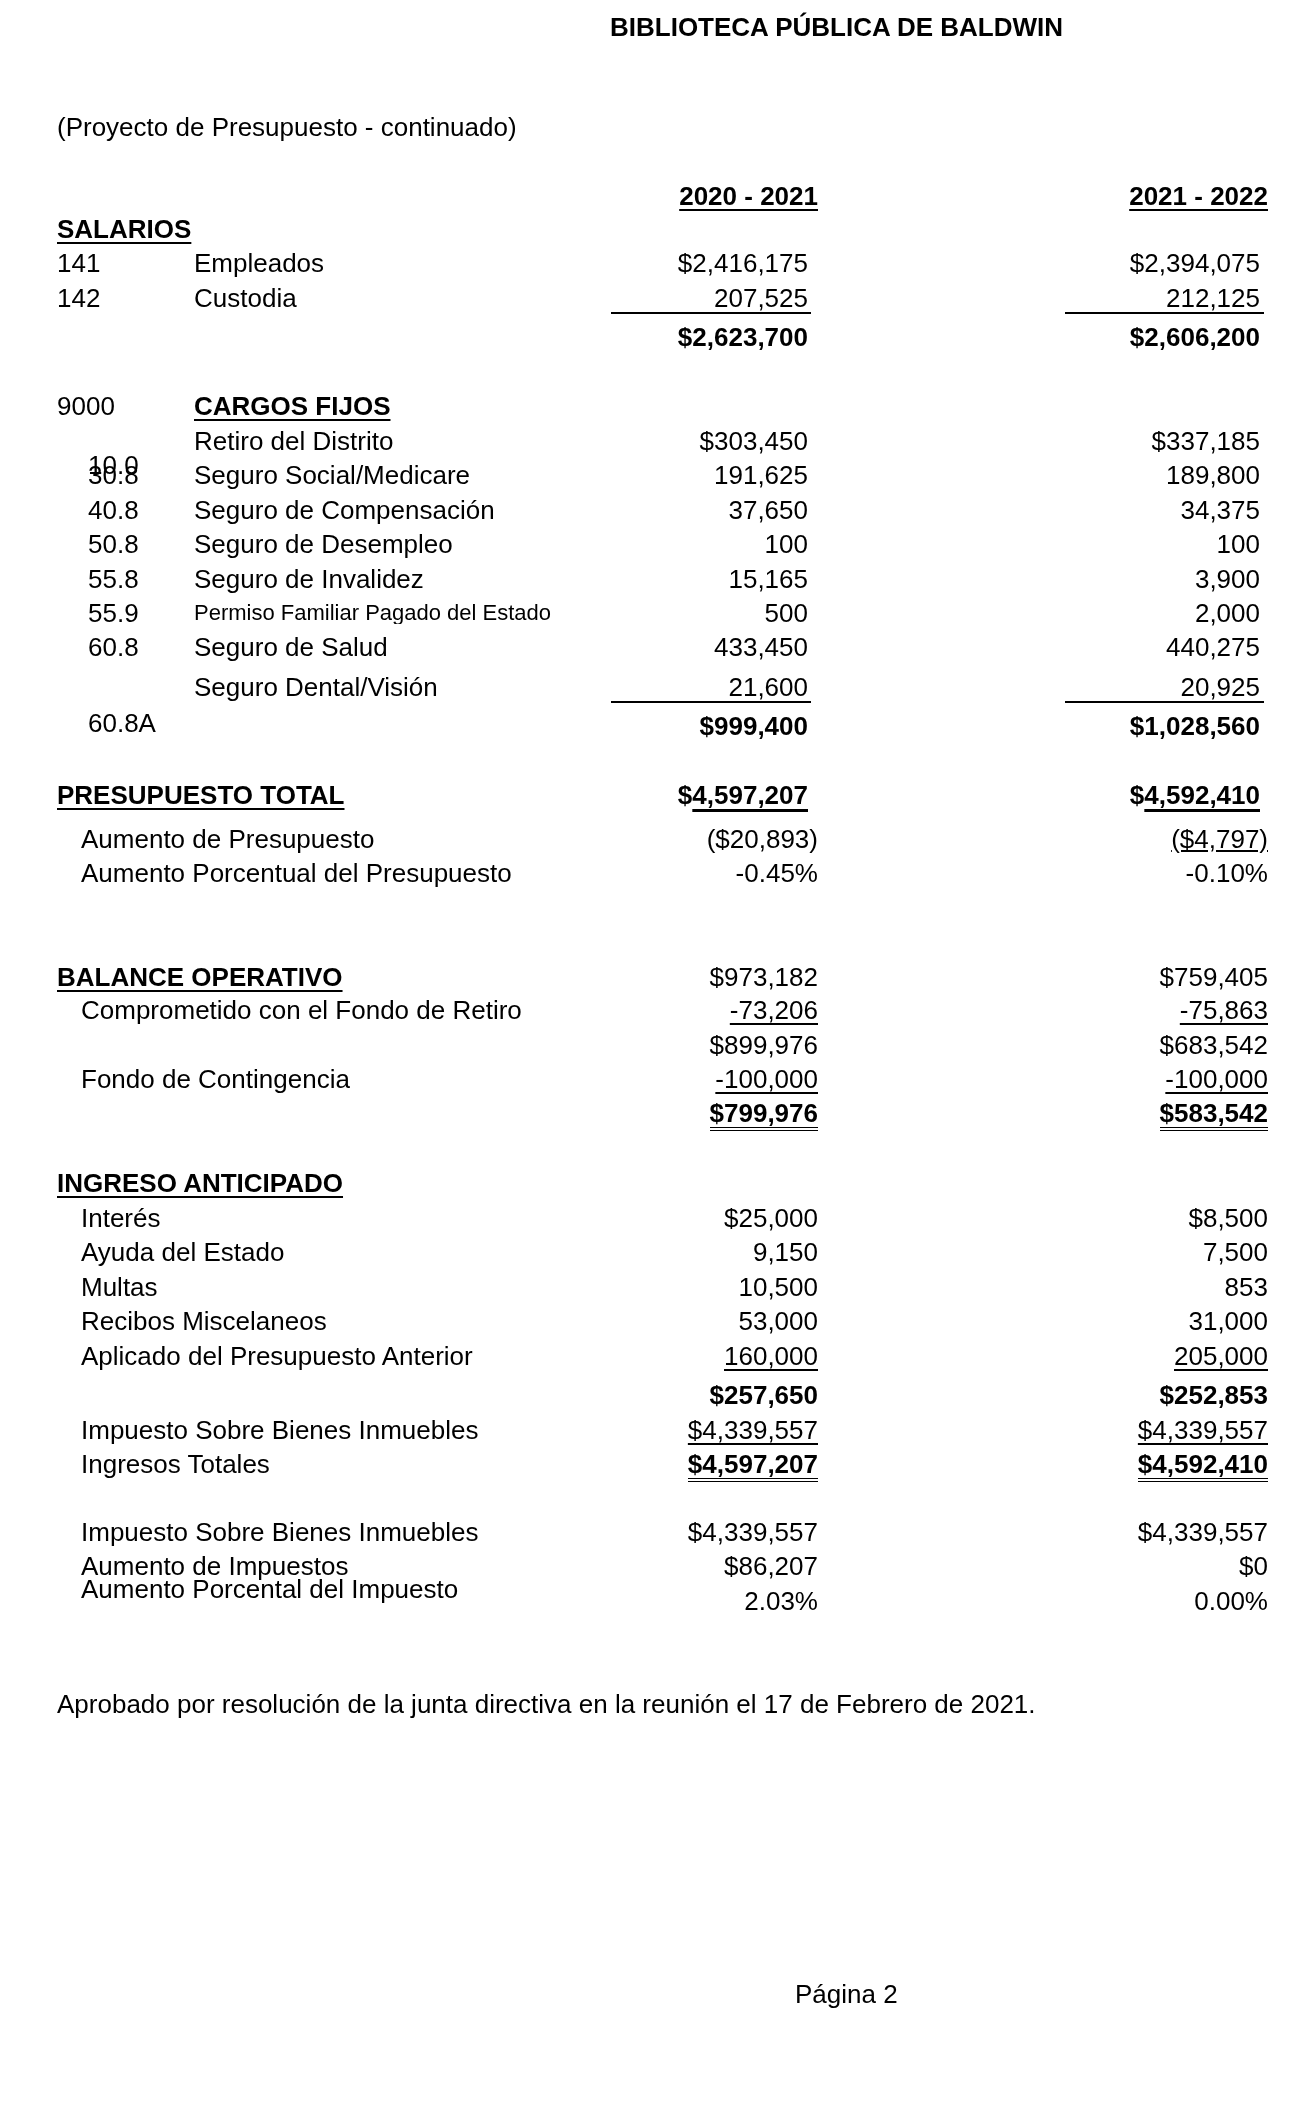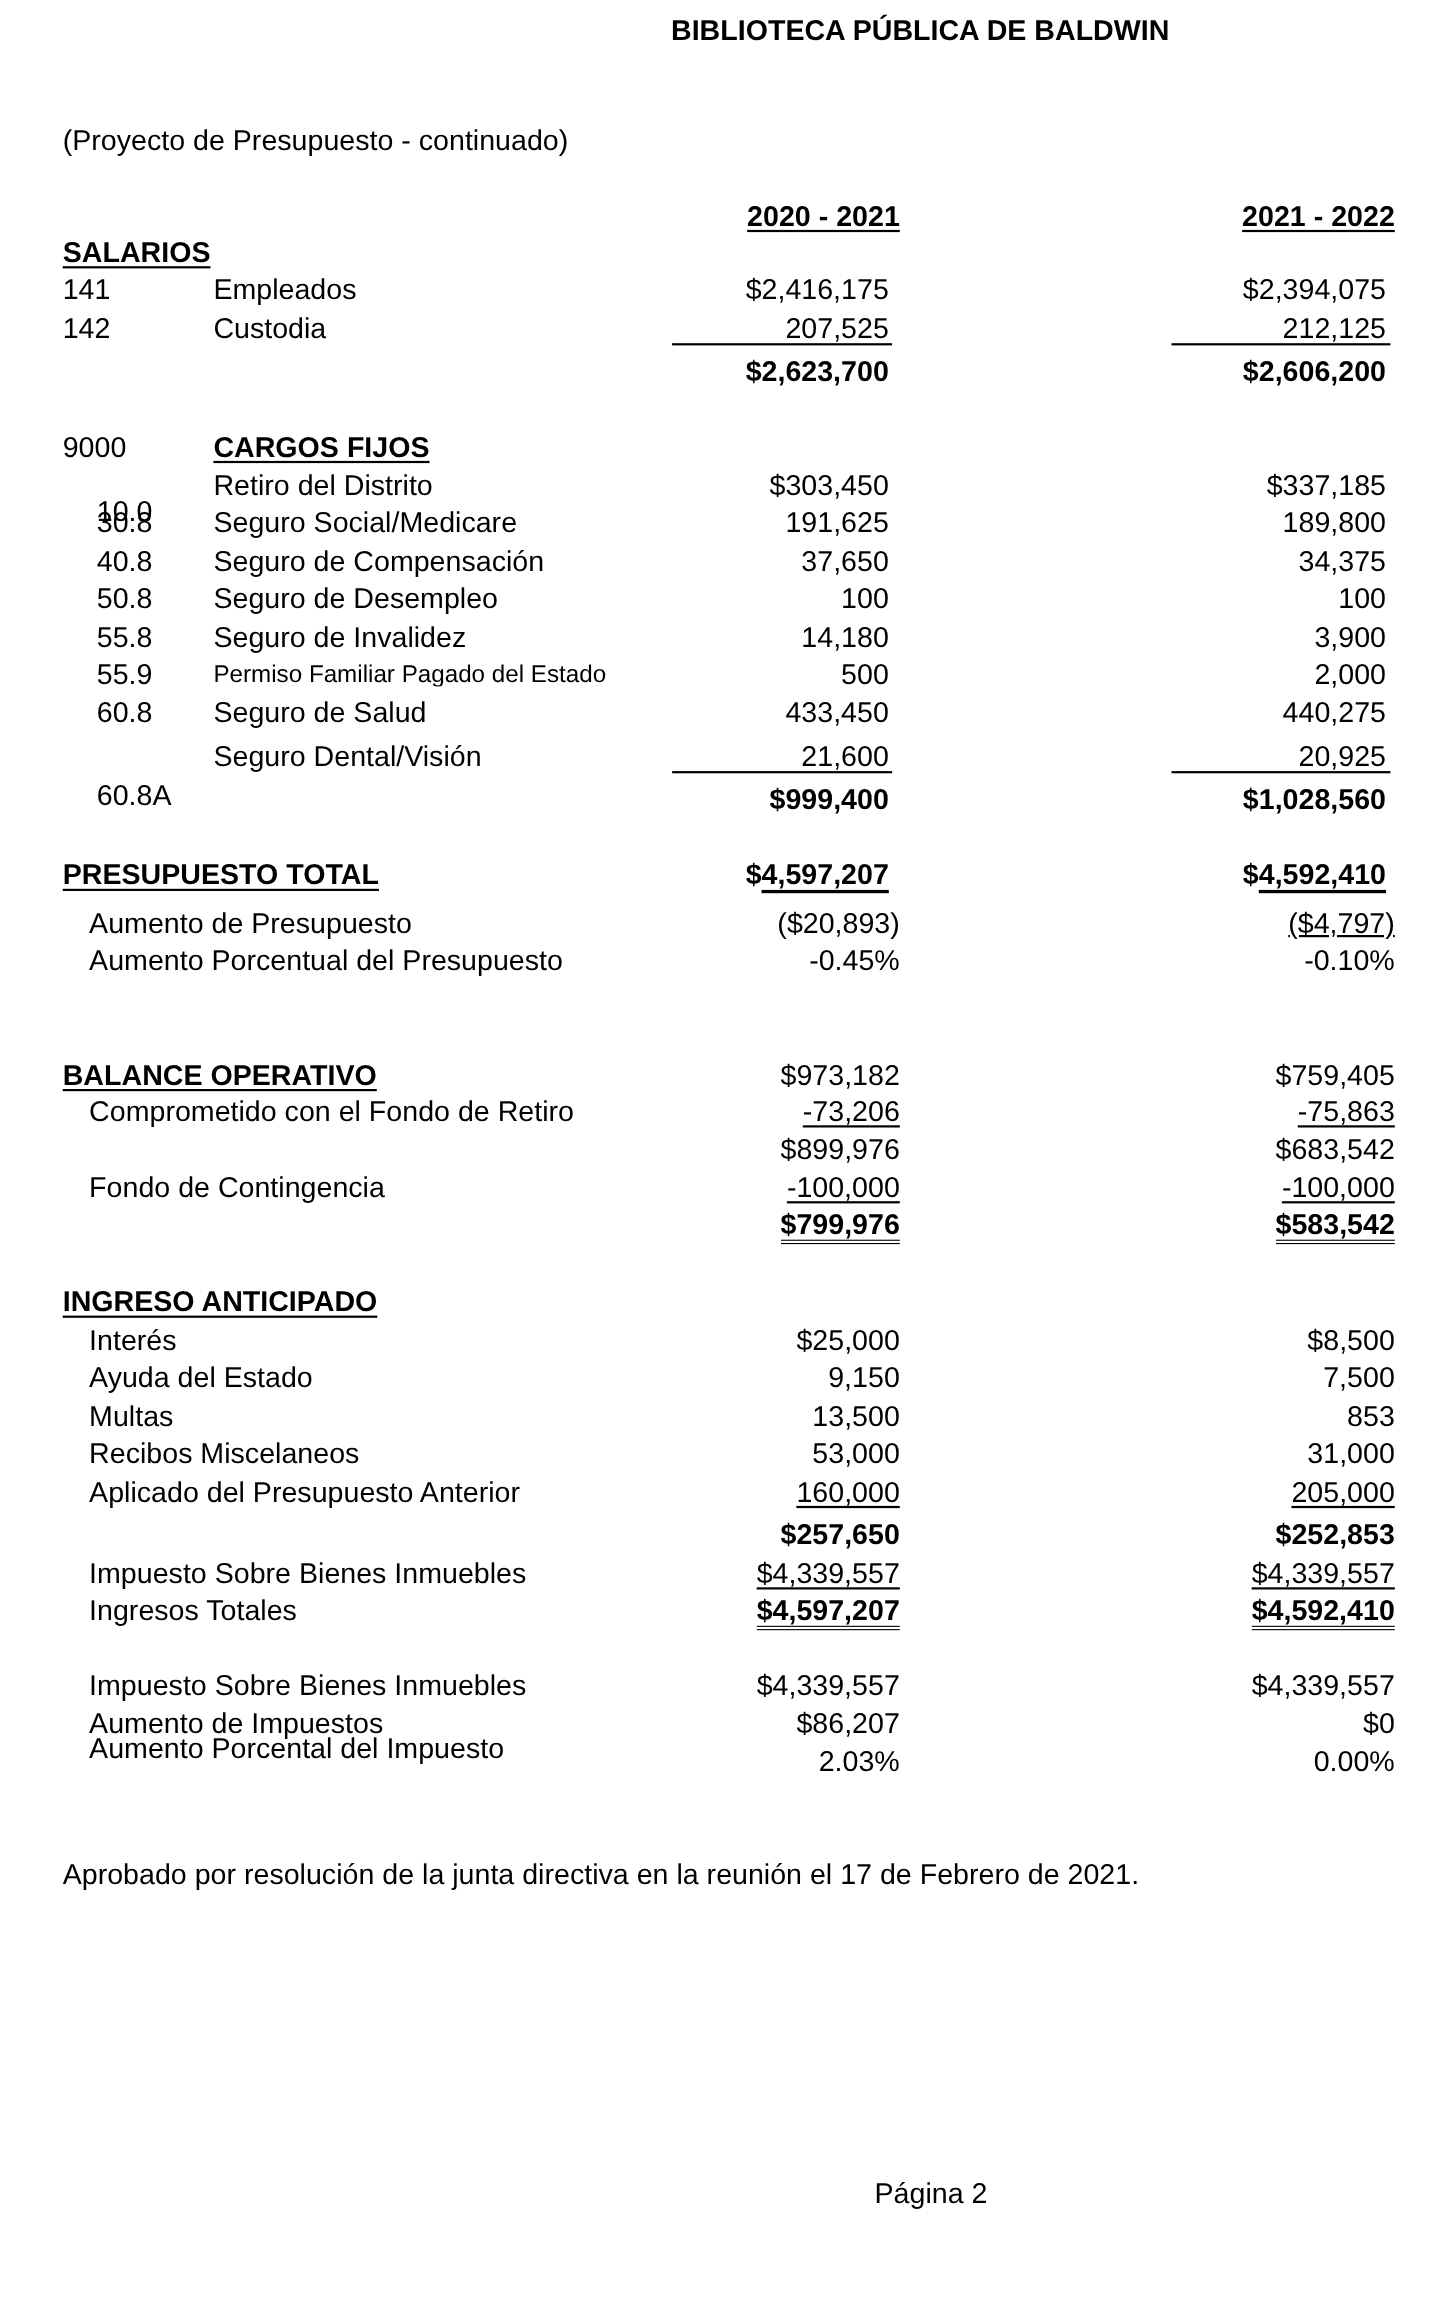--- a/index.html
+++ b/index.html
@@ -75,21 +75,21 @@
 </div>
 <div>
   <div class="abs t code-i" style="top:531px;">50.8</div>
   <div class="abs t name" style="top:531px;">Seguro de Desempleo</div>
   <div class="abs t num1" style="top:531px;">100</div>
   <div class="abs t num2" style="top:531px;">100</div>
 </div>
 <div>
   <div class="abs t code-i" style="top:566px;">55.8</div>
   <div class="abs t name" style="top:566px;">Seguro de Invalidez</div>
-  <div class="abs t num1" style="top:566px;">14,180</div>
+  <div class="abs t num1" style="top:566px;">15,165</div>
   <div class="abs t num2" style="top:566px;">3,900</div>
 </div>
 <div>
   <div class="abs t code-i" style="top:600px;">55.9</div>
   <div class="abs small name clip" style="top:602px;">Permiso Familiar Pagado del Estado</div>
   <div class="abs t num1" style="top:600px;">500</div>
   <div class="abs t num2" style="top:600px;">2,000</div>
 </div>
 <div>
   <div class="abs t code-i" style="top:634px;">60.8</div>
@@ -152,21 +152,21 @@
   <div class="abs t num1x" style="top:1205px;">$25,000</div>
   <div class="abs t num2x" style="top:1205px;">$8,500</div>
 </div>
 <div>
   <div class="abs t ind" style="top:1239px;">Ayuda del Estado</div>
   <div class="abs t num1x" style="top:1239px;">9,150</div>
   <div class="abs t num2x" style="top:1239px;">7,500</div>
 </div>
 <div>
   <div class="abs t ind" style="top:1274px;">Multas</div>
-  <div class="abs t num1x" style="top:1274px;">13,500</div>
+  <div class="abs t num1x" style="top:1274px;">10,500</div>
   <div class="abs t num2x" style="top:1274px;">853</div>
 </div>
 <div>
   <div class="abs t ind" style="top:1308px;">Recibos Miscelaneos</div>
   <div class="abs t num1x" style="top:1308px;">53,000</div>
   <div class="abs t num2x" style="top:1308px;">31,000</div>
 </div>
 <div>
   <div class="abs t ind" style="top:1343px;">Aplicado del Presupuesto Anterior</div>
   <div class="abs t u num1x" style="top:1343px;">160,000</div>

